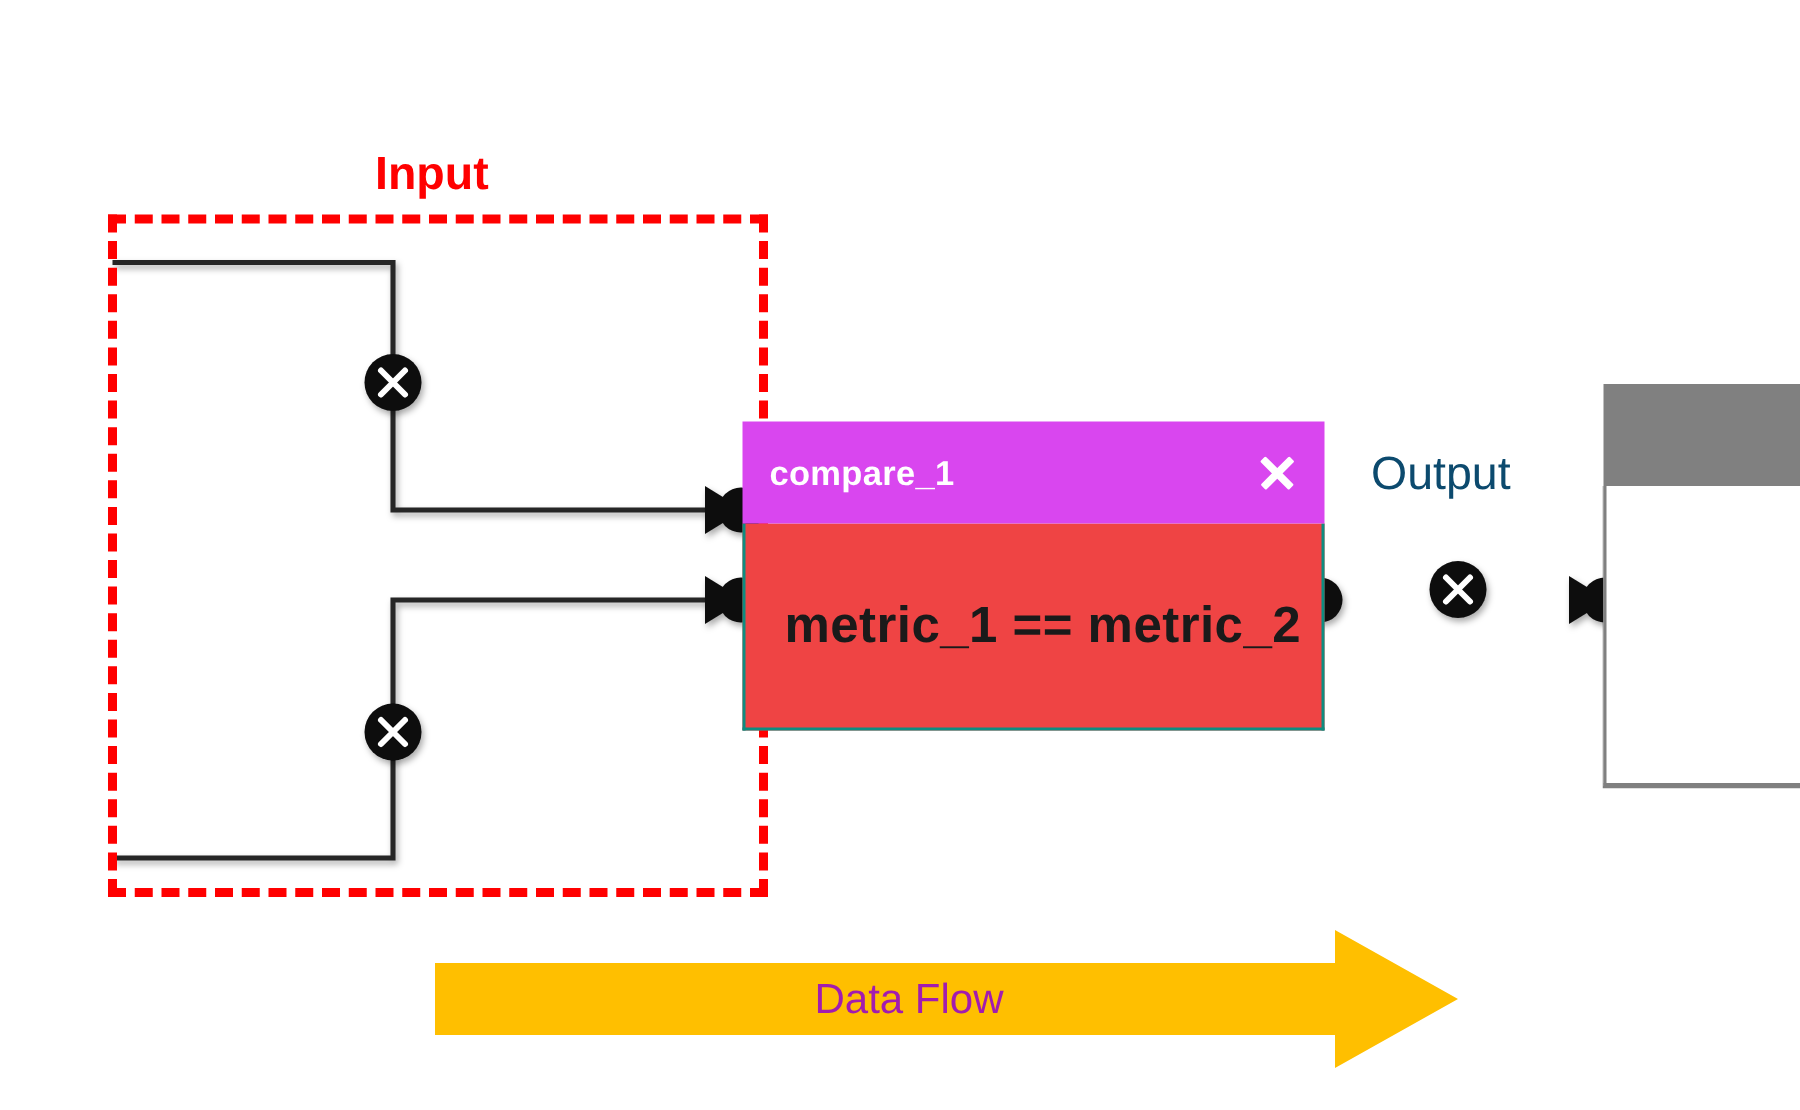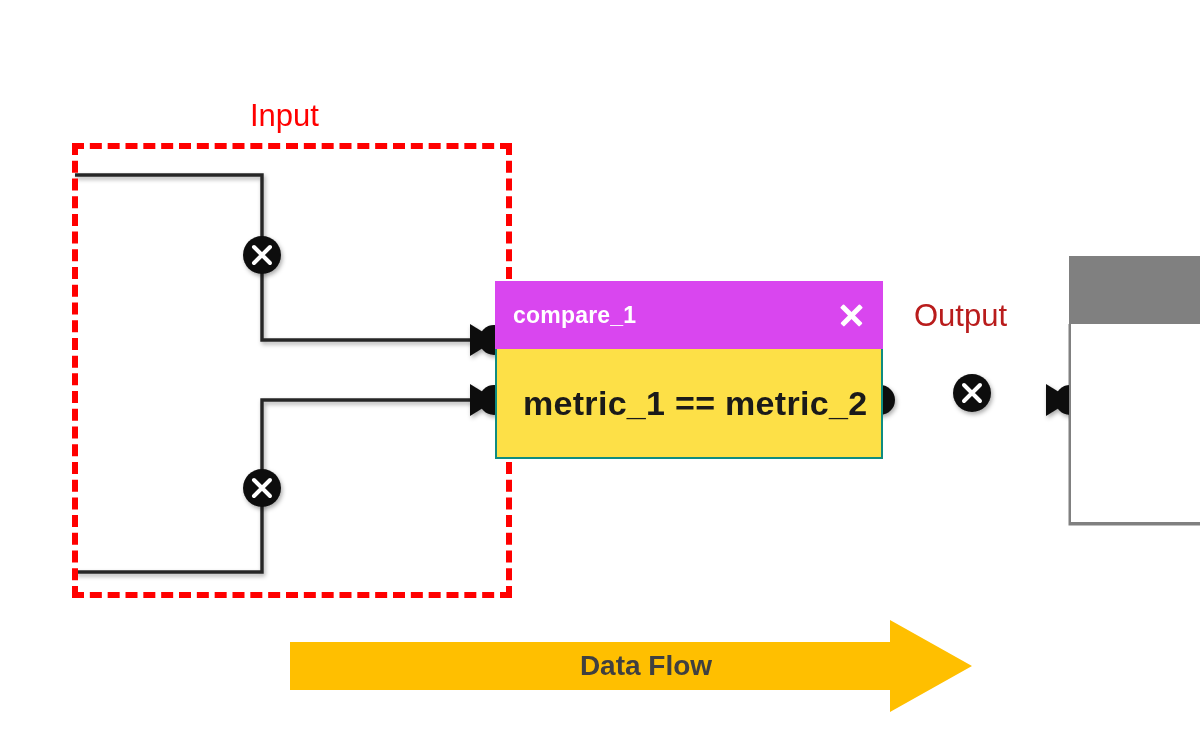--- a/index.html
+++ b/index.html
@@ -36,29 +36,29 @@
     border: 6px dashed #FF0000;
     box-sizing: border-box;
     background: transparent;
   }
   .input-label {
     position: absolute;
     left: 250px;
     top: 100px;
     color: #FF0000;
     font-size: 31px;
-    font-weight: 400;
+    font-weight: 700;
     line-height: 1;
     white-space: nowrap;
   }
   .output-label {
     position: absolute;
     left: 914px;
     top: 300px;
-    color: #b91c1c;
+    color: #0c4a6e;
     font-size: 31px;
     font-weight: 400;
     line-height: 1;
     white-space: nowrap;
   }
 
   
   .node {
     position: absolute;
     left: 495px;
@@ -99,22 +99,22 @@
     top: 14px;
     width: 27px;
     height: 4.5px;
     background: #ffffff;
     border-radius: 1px;
   }
   .node-close::before { transform: rotate(45deg); }
   .node-close::after  { transform: rotate(-45deg); }
 
   .node-body {
-    height: 110px;
-    background: #fde047;
+    height: 138px;
+    background: #ef4444;
     border: 2px solid #0F8C80;
     border-top: none;
     box-sizing: border-box;
     display: flex;
     align-items: center;
     padding-left: 26px;
   }
   .node-expr {
     font-size: 34px;
     font-weight: bold;
@@ -154,25 +154,24 @@
   }
   .dataflow-label {
     position: absolute;
     left: 0;
     top: 0;
     width: 632px;
     height: 92px;
     display: flex;
     align-items: center;
     justify-content: center;
-    color: #404040;
+    color: #a21caf;
     font-size: 28px;
-    font-weight: bold;
-    white-space: nowrap;
-    margin-left: 40px;
+    font-weight: normal;
+    white-space: nowrap;
   }
 
   
 </style>
 </head>
 <body>
 
 <div id="canvas">
 
   <svg id="wire-layer" viewBox="0 0 1200 740" width="1200" height="740">

